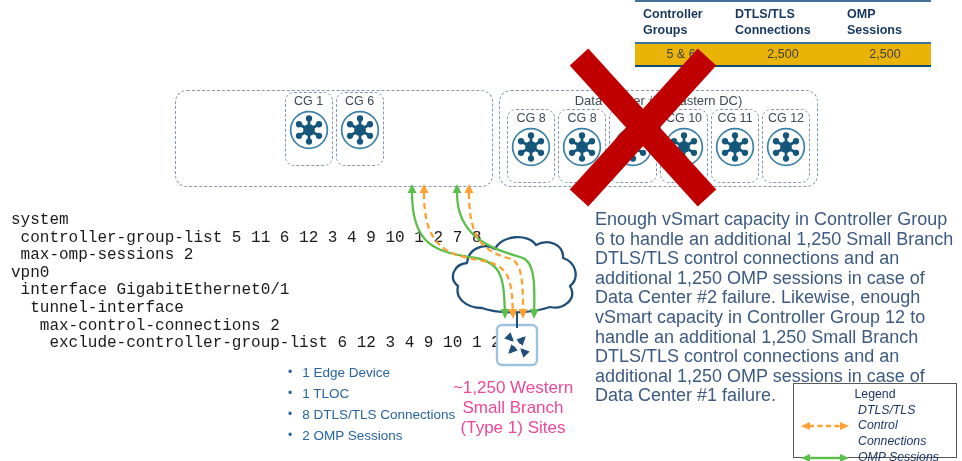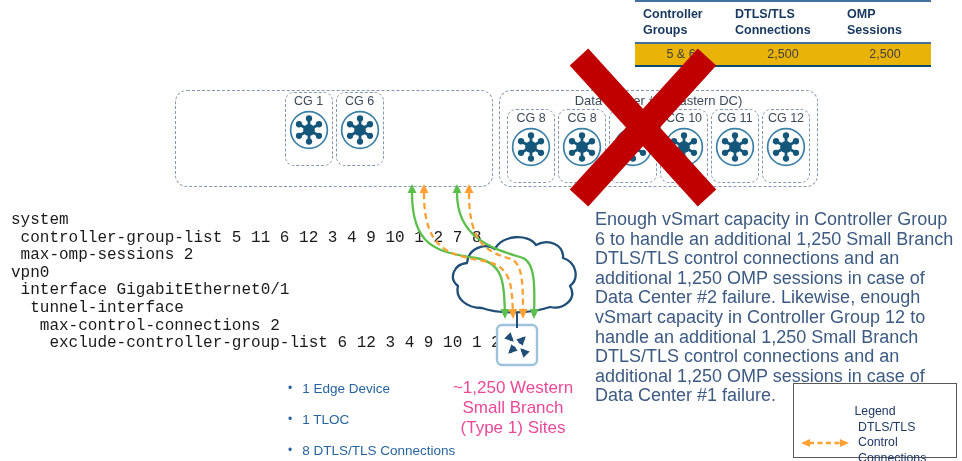--- a/index.html
+++ b/index.html
@@ -33,33 +33,33 @@
     font-family:"Liberation Mono","DejaVu Sans Mono",monospace;
     font-size:16px;line-height:17.6px;color:#1a1a1a;white-space:pre;}
 
   
   .capacity-note{position:absolute;left:595px;top:210px;width:362px;
     font-size:18px;line-height:19.6px;color:#3C5A82;}
 
   
   .branch-stats{position:absolute;left:288px;top:365px;margin:0;padding:0;list-style:none;
     color:#2864A0;font-size:13.5px;}
-  .branch-stats li{margin-bottom:6px;margin-top:16px;}
+  .branch-stats li{margin-bottom:6px;}
   .branch-stats li::before{content:"\2022";margin-right:10px;font-size:12px;position:relative;top:-1px;}
 
   
   .sites-label{position:absolute;left:452px;top:378px;width:122px;text-align:center;
     font-size:17px;line-height:20px;color:#ec4899;}
 
   
   .legend{position:absolute;left:793px;top:383px;width:164px;height:75px;box-sizing:border-box;
-    border:1.7px solid #595959;padding:20px 6px 4px;font-size:12.3px;color:#1F3864;background:#fff;}
+    border:1.7px solid #595959;padding:3px 6px 4px;font-size:12.3px;color:#1F3864;background:#fff;}
   .legend-title{text-align:center;margin-bottom:2px;}
   .legend-grid{display:grid;grid-template-columns:52px 1fr;column-gap:6px;row-gap:1px;align-items:center;}
-  .legend-grid .ltext{line-height:1.25;}
+  .legend-grid .ltext{line-height:1.25;font-style:italic;}
 
   
   .cloud-svg{position:absolute;left:450px;top:230px;z-index:4;}
   .router-svg{position:absolute;left:495px;top:323px;z-index:4;}
   .flows-svg{position:absolute;left:0;top:0;z-index:5;pointer-events:none;}
   .redx-svg{position:absolute;left:565px;top:45px;z-index:10;pointer-events:none;}
 </style>
 </head>
 <body>
 

